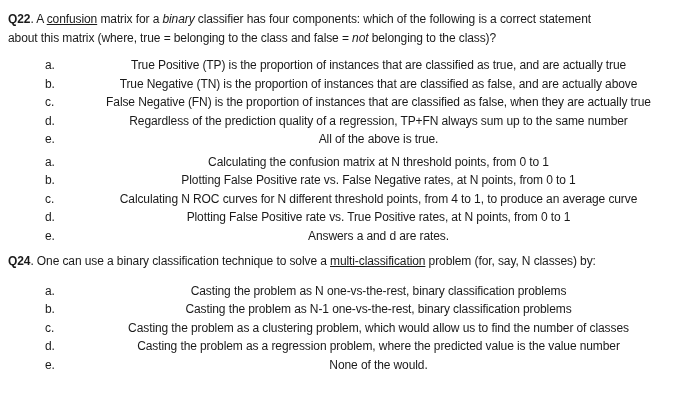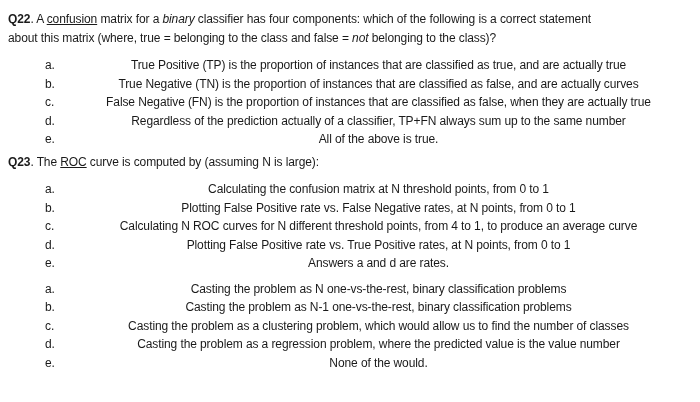--- a/index.html
+++ b/index.html
@@ -62,39 +62,38 @@
 
   <div class="question q1">
     <p class="prompt"><span class="b">Q22</span><span>. A </span><span class="u">confusion</span><span> matrix for a </span><span class="i">binary</span><span> classifier has four components: which of the following is a correct statement</span><br><span>about this matrix (where, true = belonging to the class and false = </span><span class="i">not</span><span> belonging to the class)?</span></p>
     <div class="options">
       <div class="opt">
           <span class="opt-letter">a.</span>
           <span class="opt-text">True Positive (TP) is the proportion of instances that are classified as true, and are actually true</span>
         </div>
       <div class="opt">
           <span class="opt-letter">b.</span>
-          <span class="opt-text">True Negative (TN) is the proportion of instances that are classified as false, and are actually curves</span>
+          <span class="opt-text">True Negative (TN) is the proportion of instances that are classified as false, and are actually above</span>
         </div>
       <div class="opt">
           <span class="opt-letter">c.</span>
           <span class="opt-text">False Negative (FN) is the proportion of instances that are classified as false, when they are actually true</span>
         </div>
       <div class="opt">
           <span class="opt-letter">d.</span>
-          <span class="opt-text">Regardless of the prediction actually of a classifier, TP+FN always sum up to the same number</span>
+          <span class="opt-text">Regardless of the prediction quality of a regression, TP+FN always sum up to the same number</span>
         </div>
       <div class="opt">
           <span class="opt-letter">e.</span>
           <span class="opt-text">All of the above is true.</span>
         </div>
     </div>
   </div>
 
   <div class="question q2">
-    <p class="prompt"><span class="b">Q23</span><span>. The </span><span class="u">ROC</span><span> curve is computed by (assuming N is large):</span></p>
     <div class="options">
       <div class="opt">
           <span class="opt-letter">a.</span>
           <span class="opt-text">Calculating the confusion matrix at N threshold points, from 0 to 1</span>
         </div>
       <div class="opt">
           <span class="opt-letter">b.</span>
           <span class="opt-text">Plotting False Positive rate vs. False Negative rates, at N points, from 0 to 1</span>
         </div>
       <div class="opt">
@@ -106,20 +105,21 @@
           <span class="opt-text">Plotting False Positive rate vs. True Positive rates, at N points, from 0 to 1</span>
         </div>
       <div class="opt">
           <span class="opt-letter">e.</span>
           <span class="opt-text">Answers a and d are rates.</span>
         </div>
     </div>
   </div>
 
   <div class="question q3">
+    <p class="prompt wide-gap"><span class="b">Q24</span><span>. One can use a binary classification technique to solve a </span><span class="u">multi-classification</span><span> problem (for, say, N classes) by:</span></p>
     <div class="options">
       <div class="opt">
           <span class="opt-letter">a.</span>
           <span class="opt-text">Casting the problem as N one-vs-the-rest, binary classification problems</span>
         </div>
       <div class="opt">
           <span class="opt-letter">b.</span>
           <span class="opt-text">Casting the problem as N-1 one-vs-the-rest, binary classification problems</span>
         </div>
       <div class="opt">

